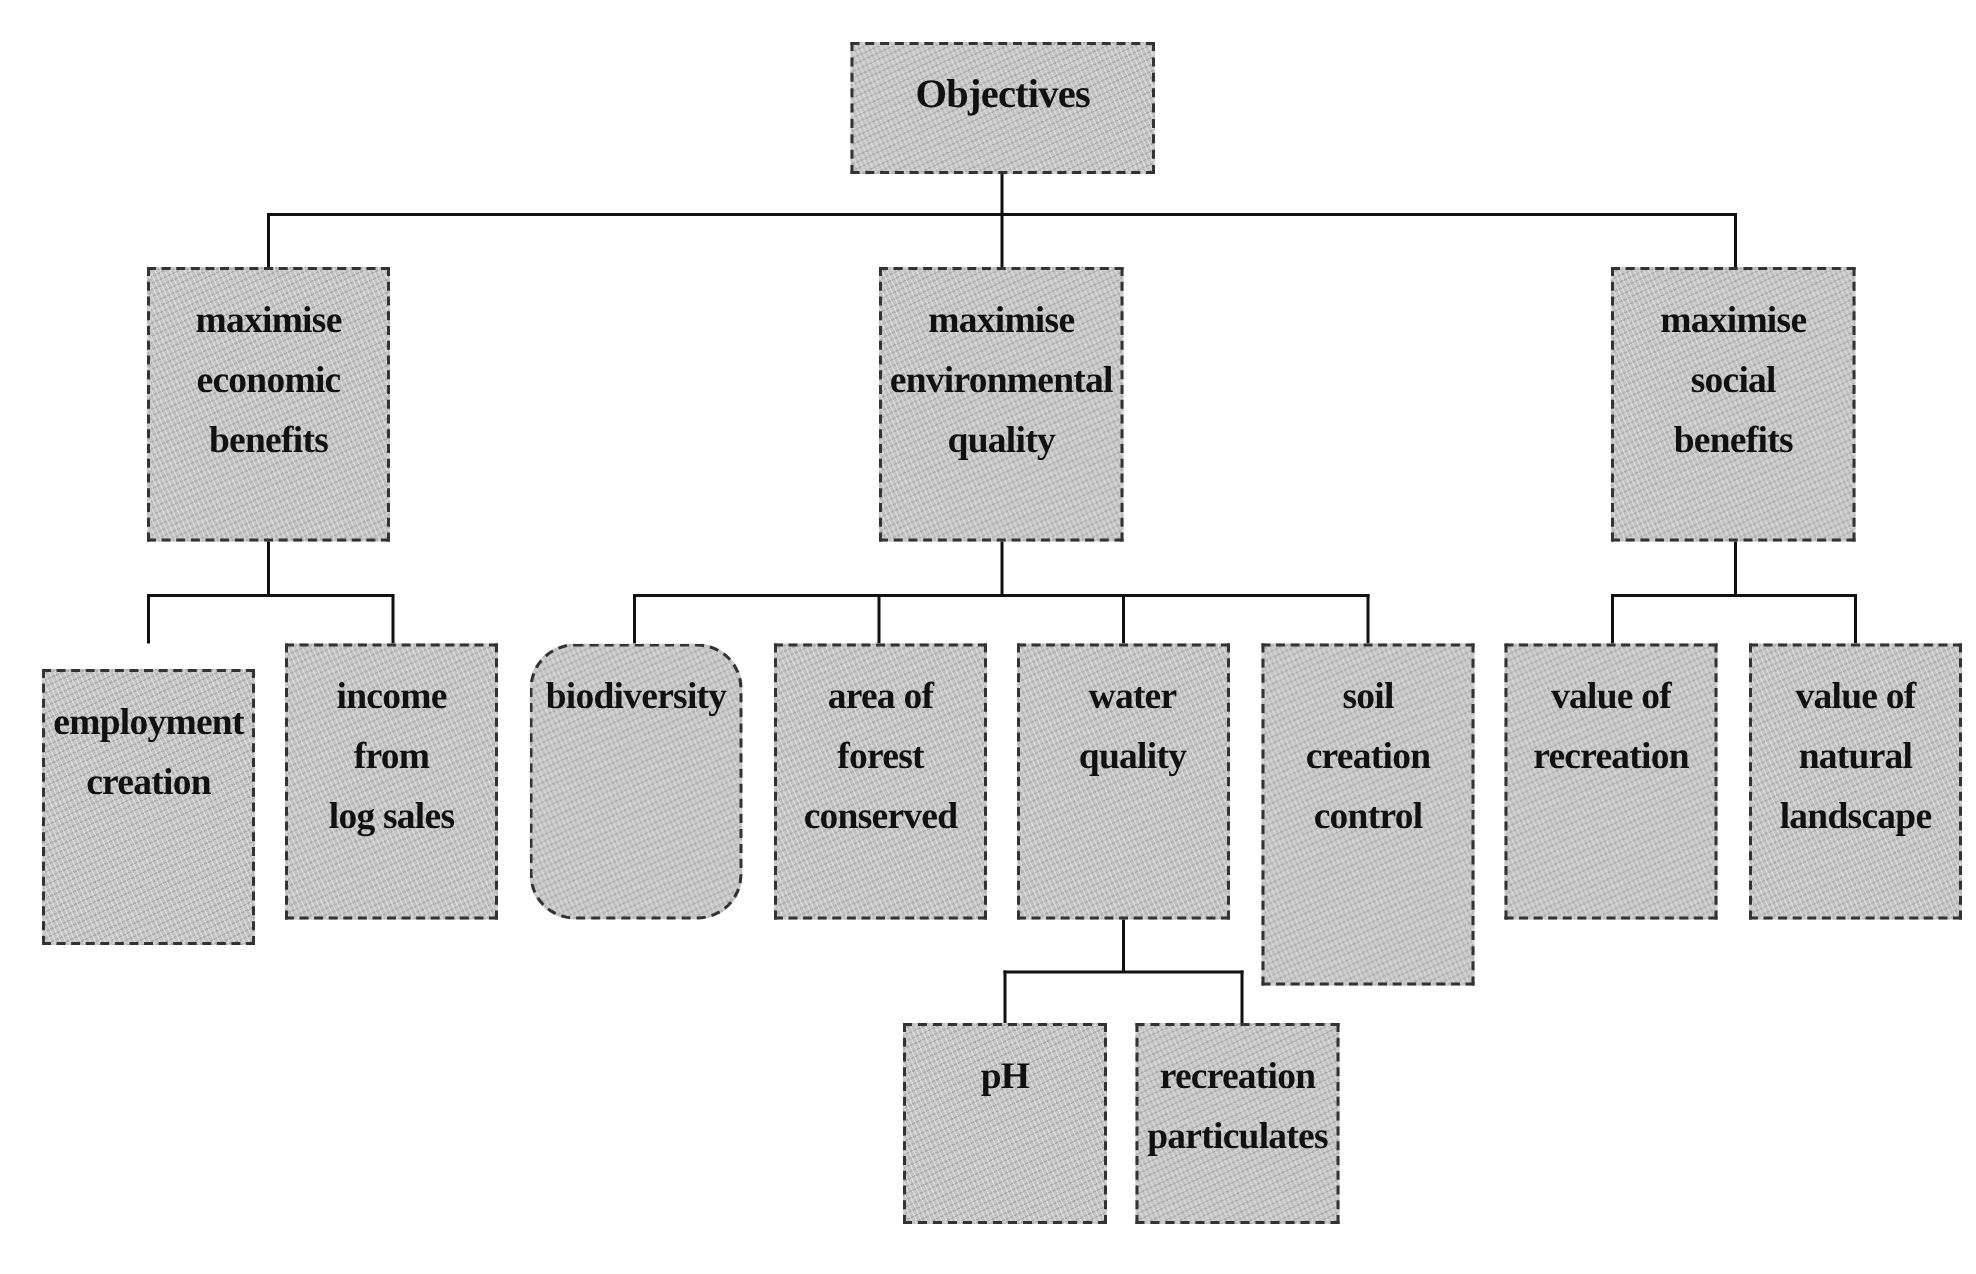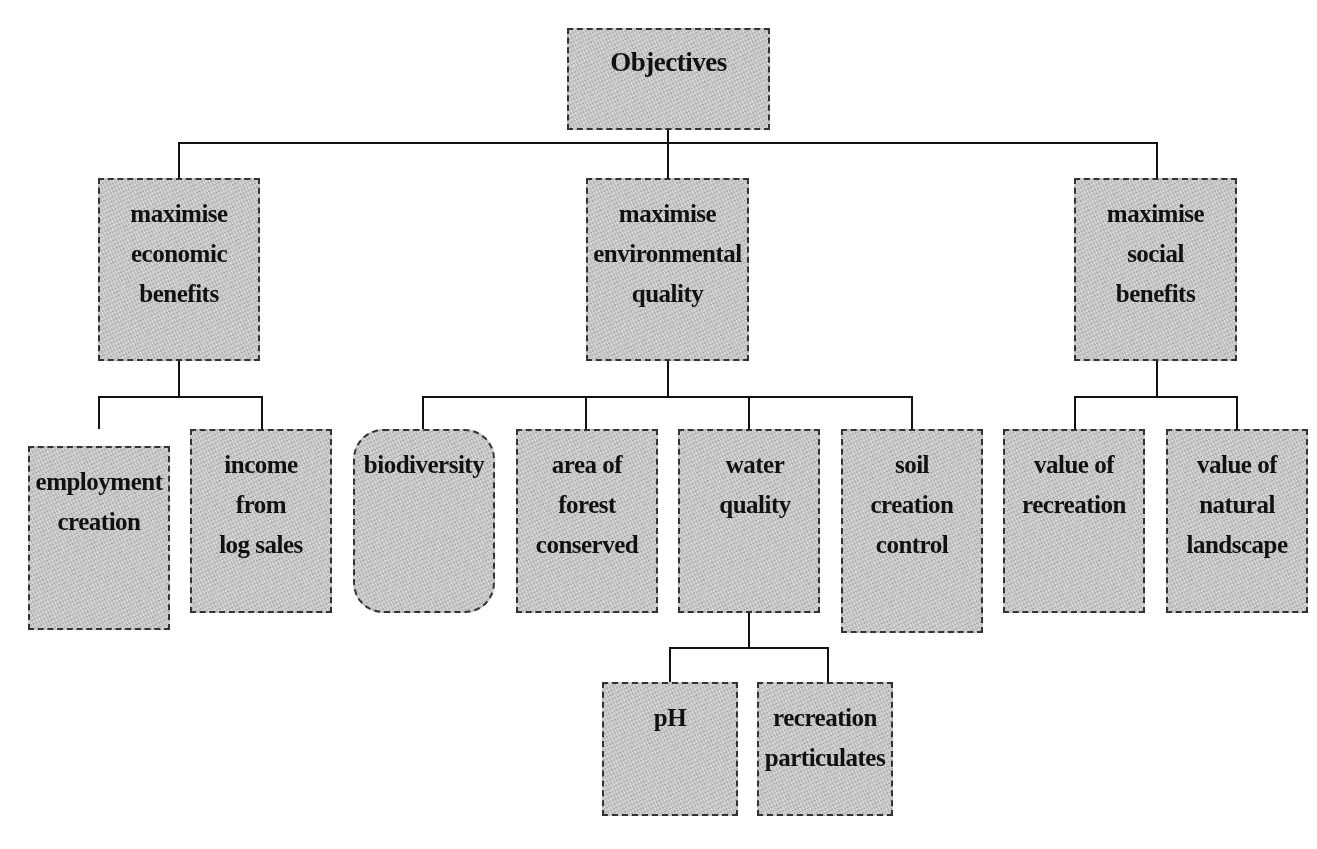--- a/index.html
+++ b/index.html
@@ -51,21 +51,21 @@
 <div class="ln v" style="left:1156px; top:360px; height:37px;"></div>
 <div class="ln h" style="left:1074px; top:396px; width:164px;"></div>
 <div class="ln v" style="left:1074px; top:396px; height:33px;"></div>
 <div class="ln v" style="left:1236px; top:396px; height:33px;"></div>
 
 <div class="ln v" style="left:748px; top:612px; height:36px;"></div>
 <div class="ln h" style="left:669px; top:647px; width:160px;"></div>
 <div class="ln v" style="left:669px; top:647px; height:35px;"></div>
 <div class="ln v" style="left:827px; top:647px; height:35px;"></div>
 
-<div class="node root" style="left:567px; top:28px; width:203px; height:102px;">
+<div class="node root" style="left:567px; top:28px; width:203px; height:88px;">
   <span class="line">Objectives</span>
 </div>
 
 <div class="node" style="left:98px; top:178px; width:162px; height:183px;">
   <span class="line">maximise</span>
   <span class="line">economic</span>
   <span class="line">benefits</span>
 </div>
 <div class="node" style="left:586px; top:178px; width:163px; height:183px;">
   <span class="line">maximise</span>
@@ -92,21 +92,21 @@
 </div>
 <div class="node" style="left:516px; top:429px; width:142px; height:184px;">
   <span class="line">area of</span>
   <span class="line">forest</span>
   <span class="line">conserved</span>
 </div>
 <div class="node" style="left:678px; top:429px; width:142px; height:184px;padding-left:12px;">
   <span class="line">water</span>
   <span class="line">quality</span>
 </div>
-<div class="node" style="left:841px; top:429px; width:142px; height:204px;">
+<div class="node" style="left:841px; top:429px; width:142px; height:228px;">
   <span class="line">soil</span>
   <span class="line">creation</span>
   <span class="line">control</span>
 </div>
 <div class="node" style="left:1003px; top:429px; width:142px; height:184px;">
   <span class="line">value of</span>
   <span class="line">recreation</span>
 </div>
 <div class="node" style="left:1166px; top:429px; width:142px; height:184px;">
   <span class="line">value of</span>

